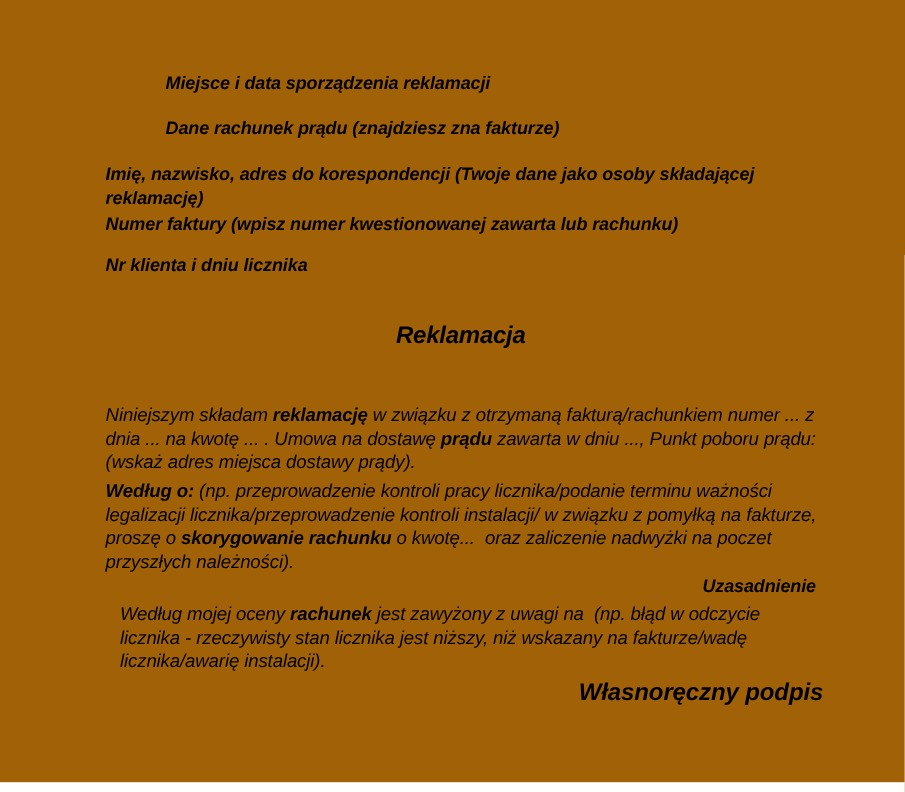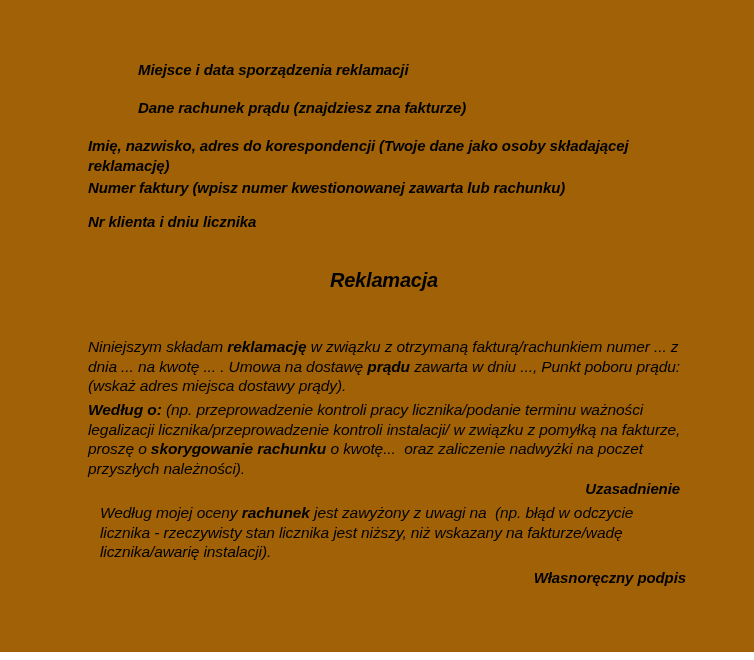--- a/index.html
+++ b/index.html
@@ -77,21 +77,21 @@
     white-space: pre-wrap;
   }
 
   .para b {
     font-weight: bold;
   }
 
   
   .signature {
     font-weight: bold;
-    font-size: 15px;
+    font-size: 20px;
     text-align: right;
     letter-spacing: -0.1px;
   }
 
   
   .pos-place      { position: absolute; top: 60px;  left: 0; right: 0; }
   .pos-supplier   { position: absolute; top: 98px;  left: 0; right: 0; }
   .pos-sender     { position: absolute; top: 136px; left: 0; right: 0; }
   .pos-invoice    { position: absolute; top: 178px; left: 0; right: 0; }
   .pos-client     { position: absolute; top: 212px; left: 0; right: 0; }

